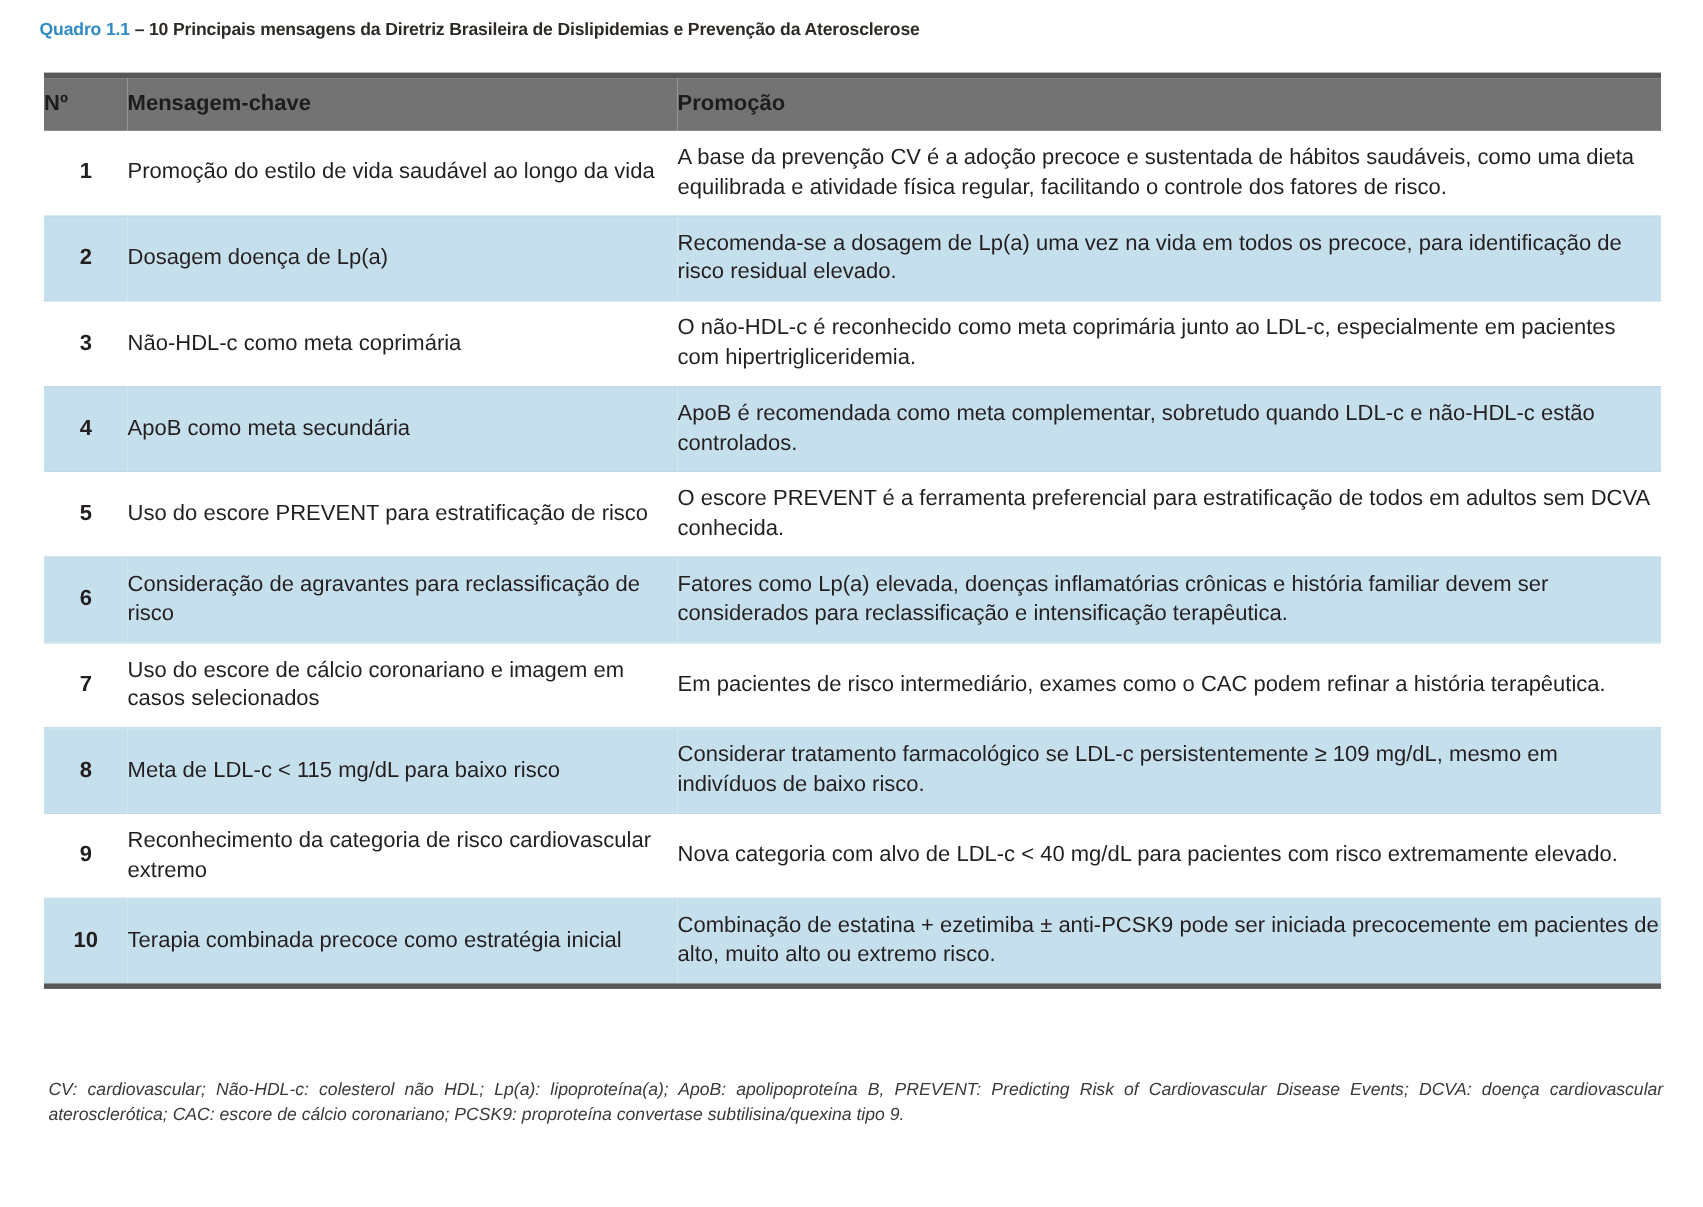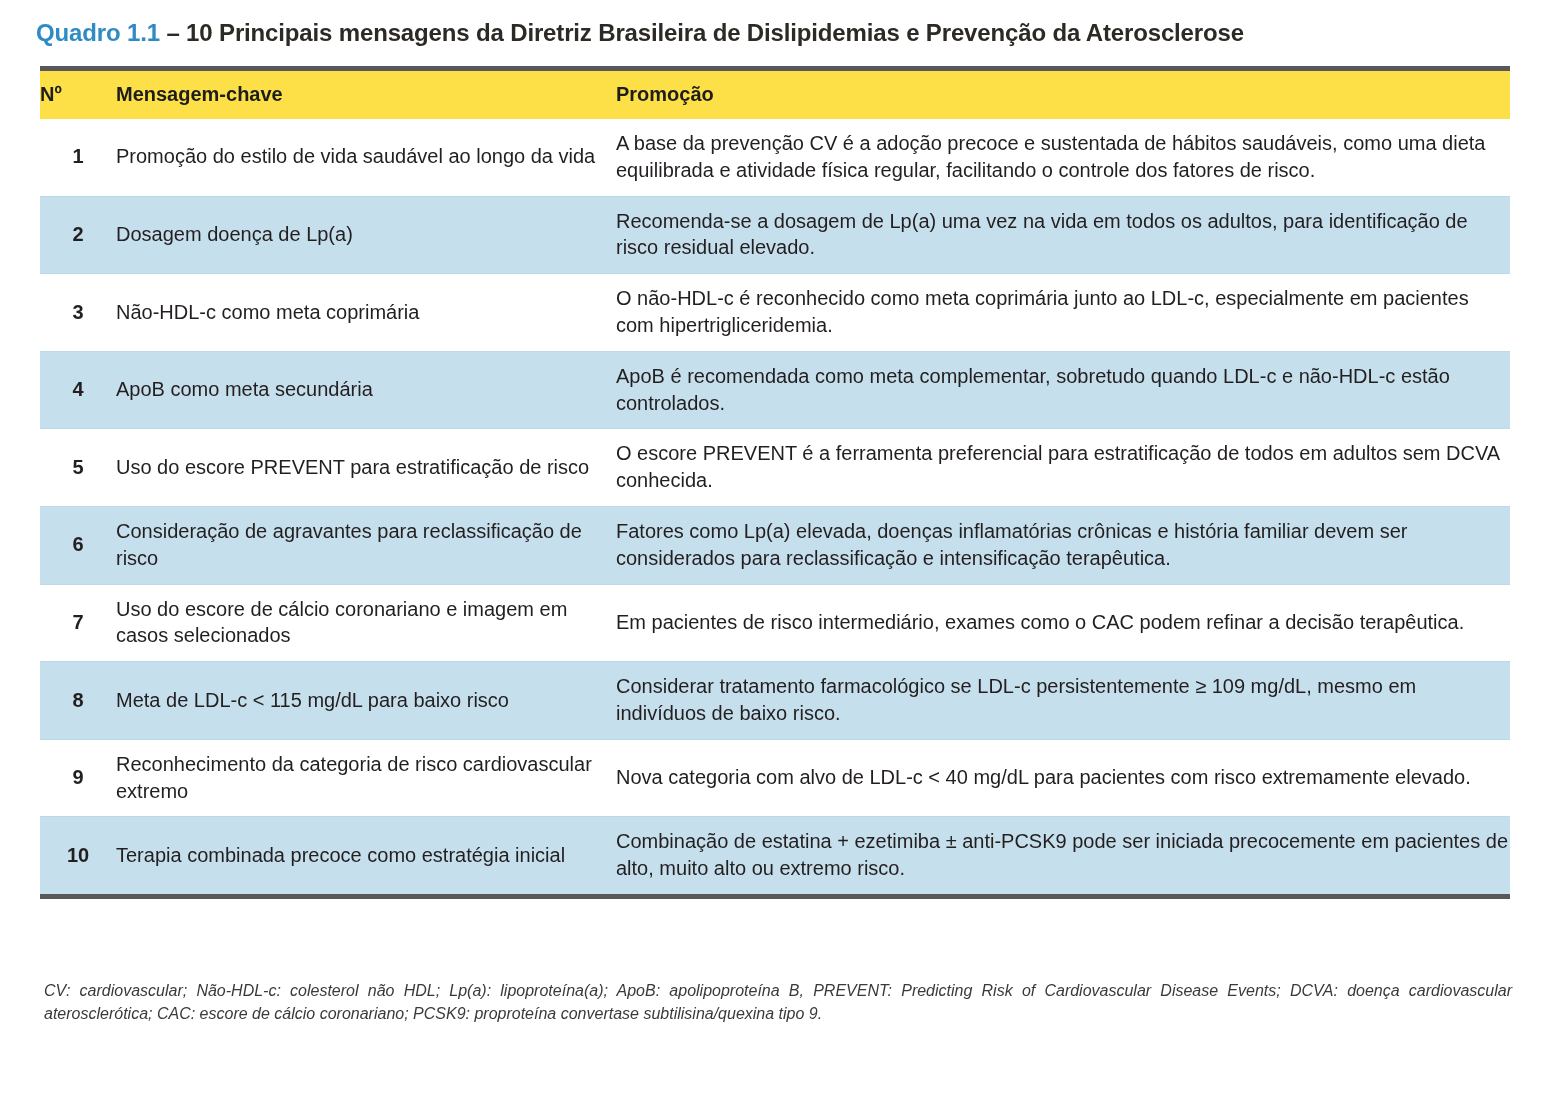--- a/index.html
+++ b/index.html
@@ -22,21 +22,21 @@
     box-sizing: border-box;
     padding: 0;
   }
 
   
   .caption {
     position: absolute;
     left: 36px;
     top: 19px;
     width: 1480px;
-    font-size: 24px;
+    font-size: 16px;
     font-weight: bold;
     letter-spacing: -0.15px;
     white-space: nowrap;
   }
   .caption .cap-label { color: #2f8bc4; }
   .caption .cap-text  { color: #2d2a26; }
 
   
   .table-wrap {
     position: absolute;
@@ -55,21 +55,21 @@
 
   
   thead tr.rule-row td {
     padding: 0;
     height: 5px;
     background: #58585a;
     border: none;
   }
 
   thead tr.head-row th {
-    background: #fde047;
+    background: #737373;
     color: #1d1d1b;
     font-size: 20px;
     font-weight: bold;
     text-align: left;
     padding: 12px 0 13px 0;
     border: none;
     vertical-align: middle;
   }
   th.h-num  { padding-left: 16px; }
   th.h-msg  { padding-left: 8px; }
@@ -160,21 +160,21 @@
 
         <tr class="data-row plain">
           <td class="c-num">1</td>
           <td class="c-msg">Promoção do estilo de vida saudável ao longo da vida</td>
           <td class="c-desc">A base da prevenção CV é a adoção precoce e sustentada de hábitos saudáveis, como uma dieta equilibrada e atividade física regular, facilitando o controle dos fatores de risco.</td>
         </tr>
 
         <tr class="data-row shaded">
           <td class="c-num">2</td>
           <td class="c-msg">Dosagem doença de Lp(a)</td>
-          <td class="c-desc">Recomenda-se a dosagem de Lp(a) uma vez na vida em todos os adultos, para identificação de risco residual elevado.</td>
+          <td class="c-desc">Recomenda-se a dosagem de Lp(a) uma vez na vida em todos os precoce, para identificação de risco residual elevado.</td>
         </tr>
 
         <tr class="data-row plain">
           <td class="c-num">3</td>
           <td class="c-msg">Não-HDL-c como meta coprimária</td>
           <td class="c-desc">O não-HDL-c é reconhecido como meta coprimária junto ao LDL-c, especialmente em pacientes com hipertrigliceridemia.</td>
         </tr>
 
         <tr class="data-row shaded">
           <td class="c-num">4</td>
@@ -190,21 +190,21 @@
 
         <tr class="data-row shaded">
           <td class="c-num">6</td>
           <td class="c-msg">Consideração de agravantes para reclassificação de risco</td>
           <td class="c-desc">Fatores como Lp(a) elevada, doenças inflamatórias crônicas e história familiar devem ser considerados para reclassificação e intensificação terapêutica.</td>
         </tr>
 
         <tr class="data-row plain">
           <td class="c-num">7</td>
           <td class="c-msg">Uso do escore de cálcio coronariano e imagem em casos selecionados</td>
-          <td class="c-desc">Em pacientes de risco intermediário, exames como o CAC podem refinar a decisão terapêutica.</td>
+          <td class="c-desc">Em pacientes de risco intermediário, exames como o CAC podem refinar a história terapêutica.</td>
         </tr>
 
         <tr class="data-row shaded">
           <td class="c-num">8</td>
           <td class="c-msg">Meta de LDL-c &lt; 115 mg/dL para baixo risco</td>
           <td class="c-desc">Considerar tratamento farmacológico se LDL-c persistentemente ≥ 109 mg/dL, mesmo em indivíduos de baixo risco.</td>
         </tr>
 
         <tr class="data-row plain">
           <td class="c-num">9</td>

